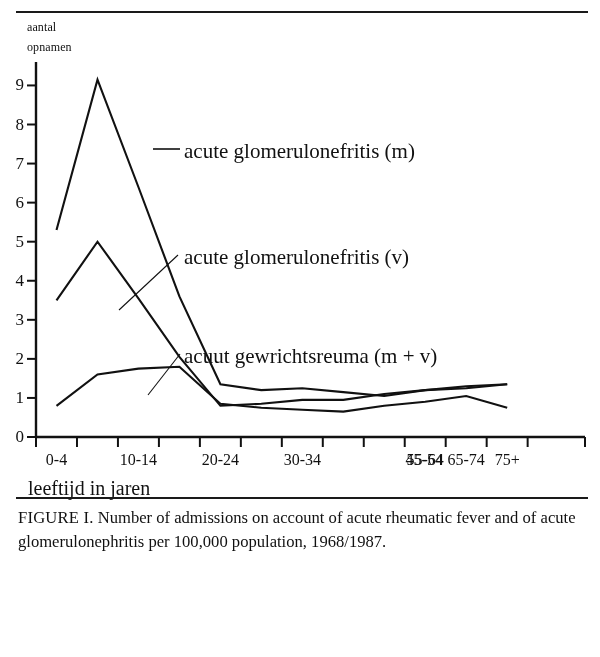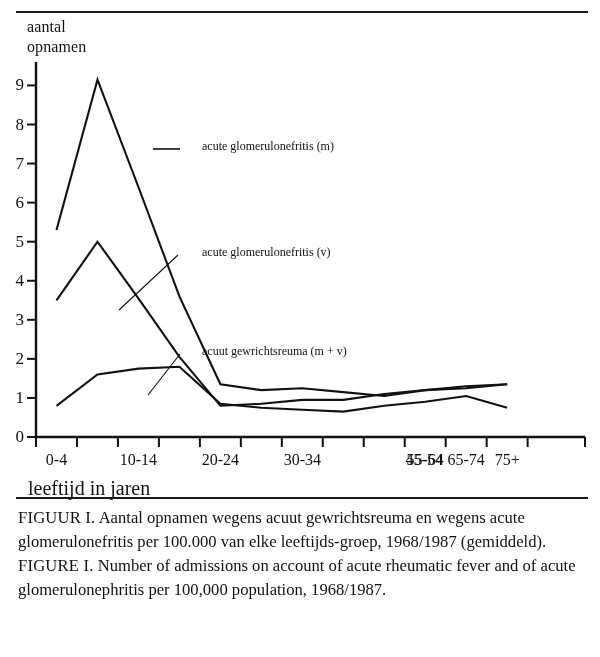--- a/index.html
+++ b/index.html
@@ -36,21 +36,21 @@
     left: 0;
     top: 14px;
     width: 600px;
     height: 480px;
   }
 
   #ylabel {
     position: absolute;
     left: 27px;
     top: 3px;
-    font-size: 16px;
+    font-size: 12px;
     line-height: 20px;
     letter-spacing: .1px;
     white-space: pre-line;
   }
 
   #plot {
     position: absolute;
     left: 0;
     top: 0;
     width: 600px;
@@ -77,23 +77,22 @@
   #xaxis-title {
     position: absolute;
     left: 28px;
     top: 463px;
     font-size: 20px;
     white-space: nowrap;
   }
 
   .series-annotation {
     position: absolute;
-    font-size: 12px;
+    font-size: 21px;
     white-space: nowrap;
-    margin-left: 18px;
   }
 
   
   #captions {
     position: absolute;
     left: 18px;
     right: 14px;
     top: 506px;
     font-size: 16.6px;
     line-height: 23.5px;
@@ -191,20 +190,17 @@
 
     <div class="series-annotation" style="left:184px; top:125px;">acute glomerulonefritis (m)</div>
     <div class="series-annotation" style="left:184px; top:330px;">acuut gewrichtsreuma (m + v)</div>
     <div class="series-annotation" style="left:184px; top:231px;">acute glomerulonefritis (v)</div>
   </div>
 
   <div class="rule rule-mid"></div>
 
   <div id="captions">
     <p class="caption-block">
-      <span class="smallcaps">FIGUUR I.</span><span class="caption-text"> Aantal opnamen wegens acuut gewrichtsreuma en wegens acute glomerulonefritis per 100.000 van elke leeftijds-groep, 1968/1987 (gemiddeld).</span>
-    </p>
-    <p class="caption-block">
       <span class="smallcaps">FIGURE I.</span><span class="caption-text"> Number of admissions on account of acute rheumatic fever and of acute glomerulonephritis per 100,000 population, 1968/1987.</span>
     </p>
   </div>
 
 </div>
 
 </body></html>

